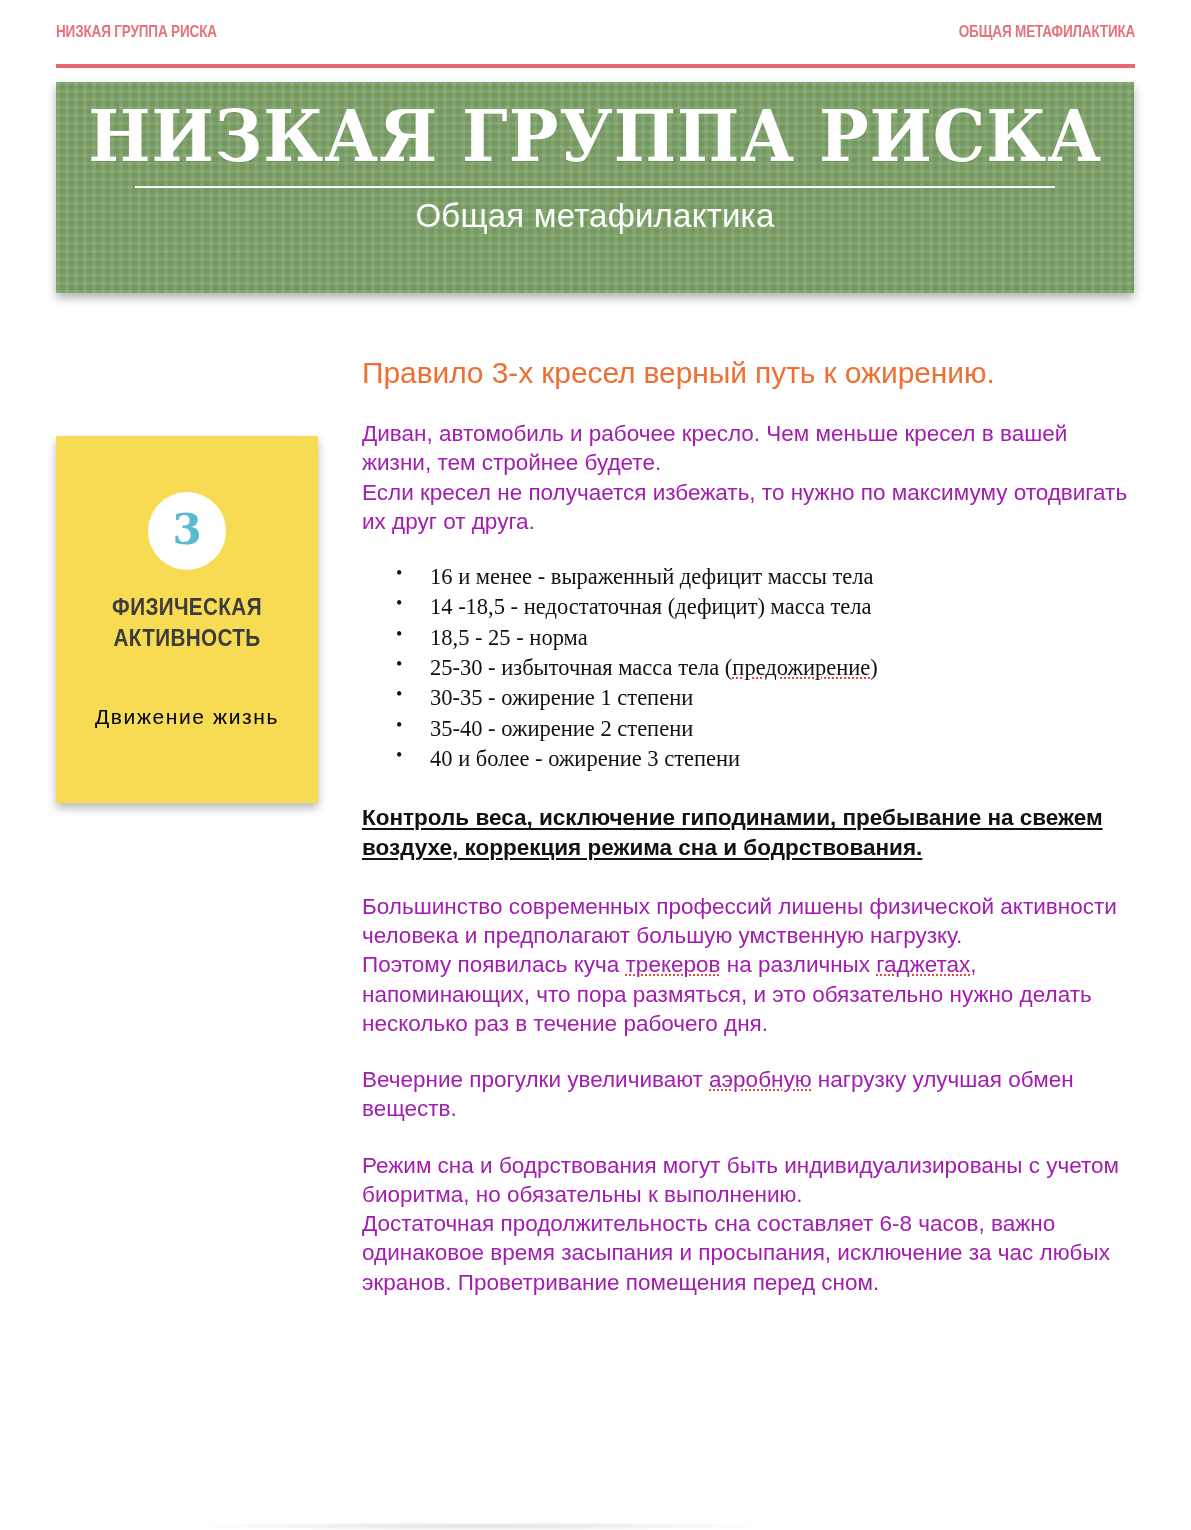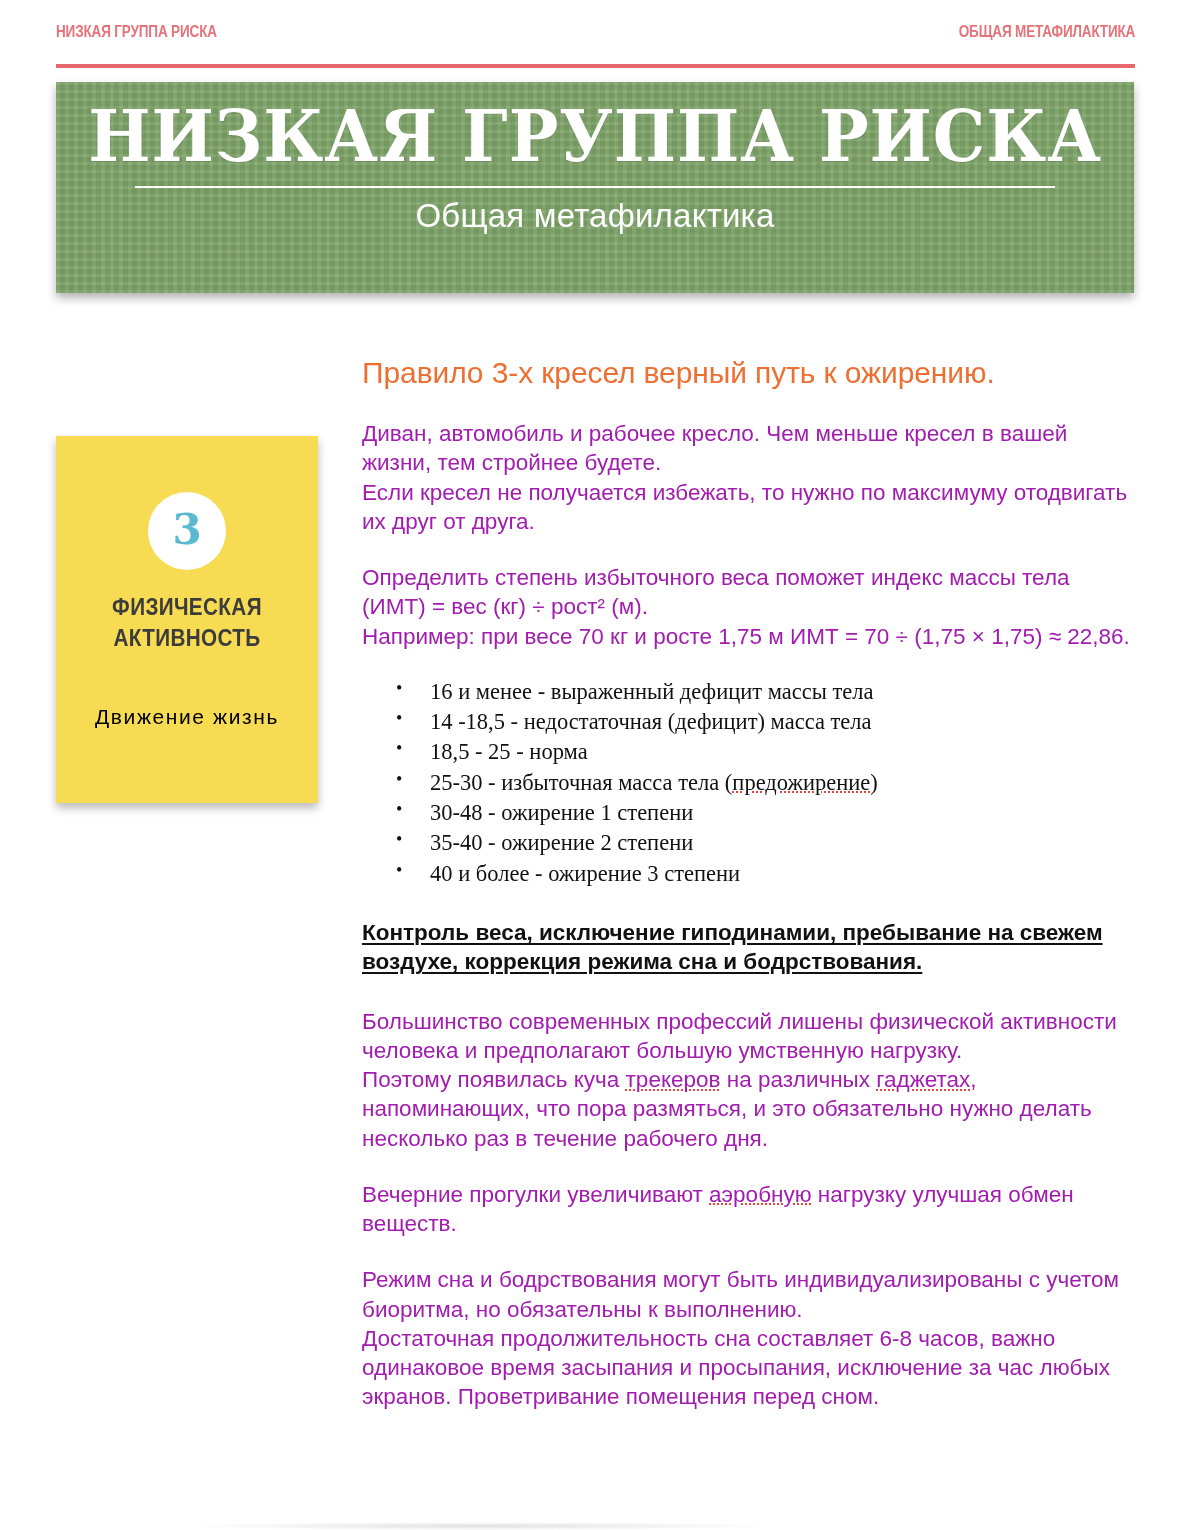--- a/index.html
+++ b/index.html
@@ -240,28 +240,27 @@
   <div class="sidecard-title">ФИЗИЧЕСКАЯ АКТИВНОСТЬ</div>
   <div class="sidecard-sub">Движение жизнь</div>
 </div>
 
 <div class="content">
 
   <h1 class="lead">Правило 3-х кресел верный путь к ожирению.</h1>
 
   <p class="para">Диван, автомобиль и рабочее кресло. Чем меньше кресел в вашей жизни, тем стройнее будете.<br>Если кресел не получается избежать, то нужно по максимуму отодвигать их друг от друга.</p>
 
-  <p class="para">Определить степень избыточного веса поможет индекс массы тела (ИМТ) = вес (кг) ÷ рост² (м).<br>Например: при весе 70 кг и росте 1,75 м ИМТ = 70 ÷ (1,75 × 1,75) ≈ 22,86.</p>
 
   <ul class="bullets">
     <li>16 и менее - выраженный дефицит массы тела</li>
     <li>14 -18,5 - недостаточная (дефицит) масса тела</li>
     <li>18,5 - 25 - норма</li>
     <li><span>25-30 - избыточная масса тела (</span><span class="sp">предожирение</span><span>)</span></li>
-    <li>30-48 - ожирение 1 степени</li>
+    <li>30-35 - ожирение 1 степени</li>
     <li>35-40 - ожирение 2 степени</li>
     <li>40 и более - ожирение 3 степени</li>
   </ul>
 
   <p class="callout">Контроль веса, исключение гиподинамии, пребывание на свежем воздухе, коррекция режима сна и бодрствования.</p>
 
   <p class="para"><span>Большинство современных профессий лишены физической активности человека и предполагают большую умственную нагрузку.<br>Поэтому появилась куча </span><span class="sp">трекеров</span><span> на различных </span><span class="sp">гаджетах</span><span>, напоминающих, что пора размяться, и это обязательно нужно делать несколько раз в течение рабочего дня.</span></p>
 
   <p class="para"><span>Вечерние прогулки увеличивают </span><span class="sp">аэробную</span><span> нагрузку улучшая обмен веществ.</span></p>
 

